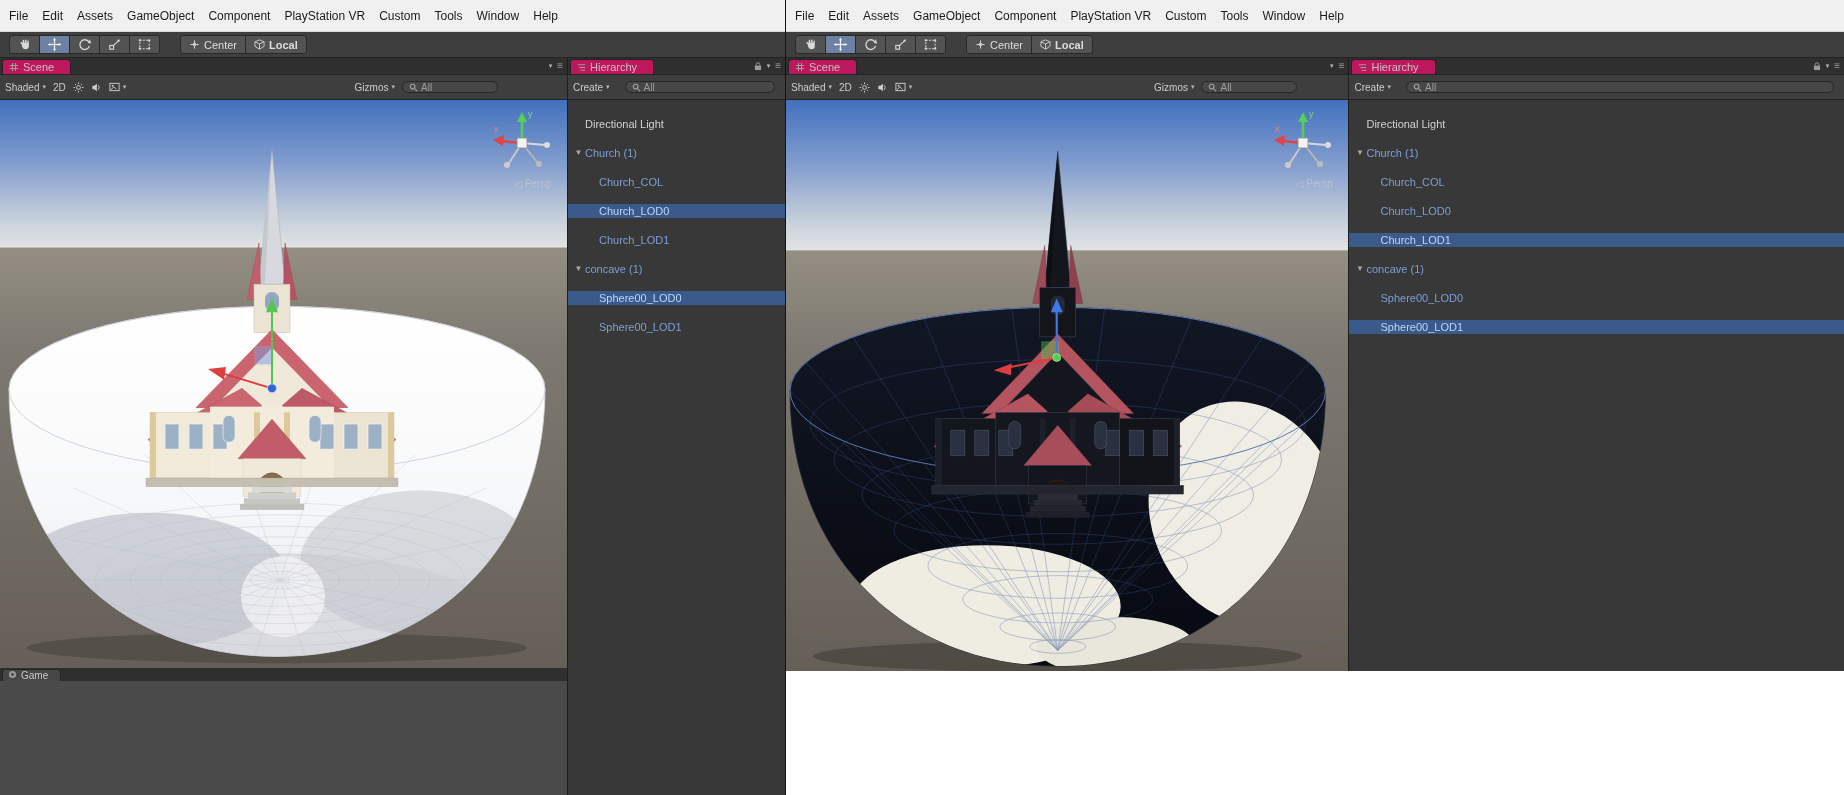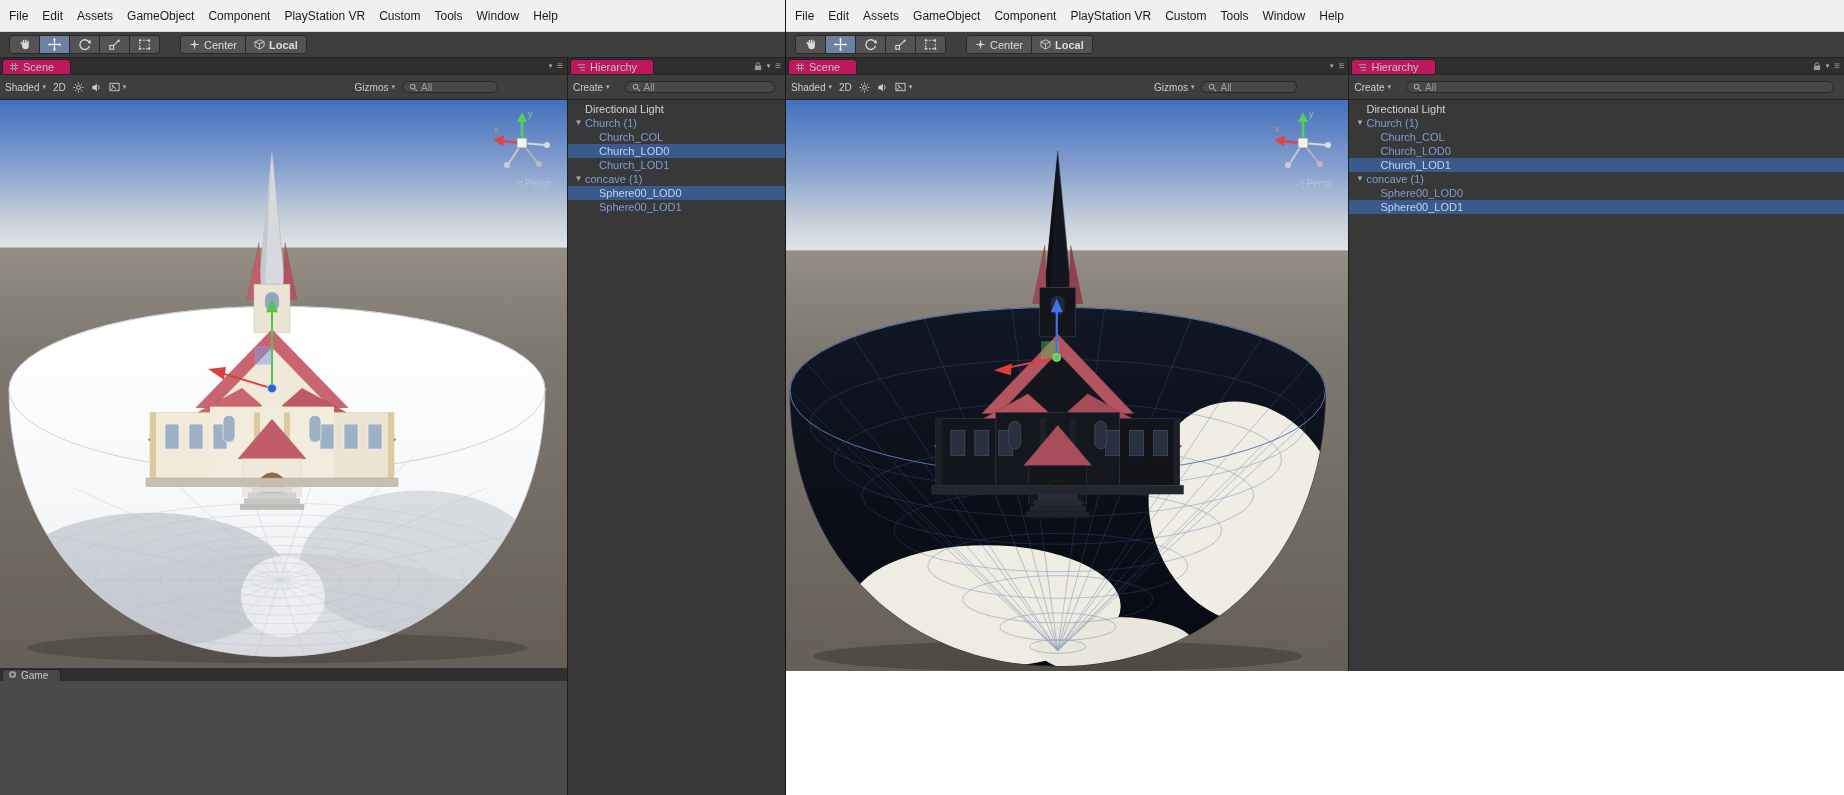--- a/index.html
+++ b/index.html
@@ -45,21 +45,21 @@
   .axis-gizmo{position:absolute;top:8px;right:10px;width:70px;height:70px;}
   .persp{position:absolute;top:78px;right:16px;font-size:10px;color:#c3c8ce;opacity:.8;margin-left:36px;}
 
   .game-tabbar{height:13px;background:#2f2f2f;display:flex;align-items:flex-end;padding-left:2px;flex:none;}
   .game-tab{height:12px;background:#474747;color:#c8c8c8;font-size:10px;display:flex;align-items:flex-start;gap:4px;padding:0 12px 0 5px;border-radius:3px 3px 0 0;border:1px solid #242424;border-bottom:none;}
   .game-area{height:114px;background:#4a4a4a;flex:none;}
   .white-fill{height:135px;background:#ffffff;flex:none;}
 
   
   .tree{flex:1;background:#383838;padding-top:2px;overflow:hidden;}
-  .h-row{height:14px;display:flex;align-items:center;font-size:11px;color:var(--default-text,#d2d2d2);white-space:nowrap;}
+  .h-row{height:14px;display:flex;align-items:center;font-size:11px;color:var(--default-text,#d2d2d2);white-space:nowrap;margin-top:15px;}
   .h-row .fold{width:13px;flex:none;font-size:8px;color:#a8a8a8;text-align:center;line-height:14px;}
   .h-row.prefab .h-label{color:var(--prefab,#7d9fd6);}
   .h-row.sel{background:var(--selection,#3a5a8c);}
   .h-row.sel .h-label{color:#bdd5f7;}
 
   .icon{display:inline-flex;align-items:center;justify-content:center;}
 </style>
 </head>
 <body>
 

